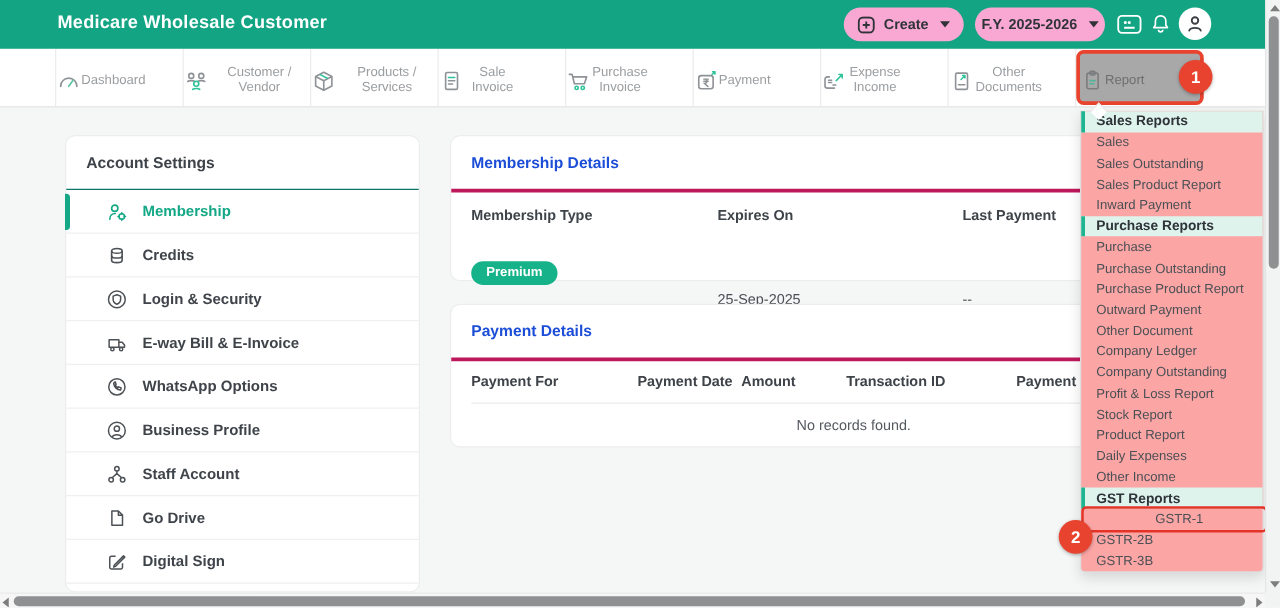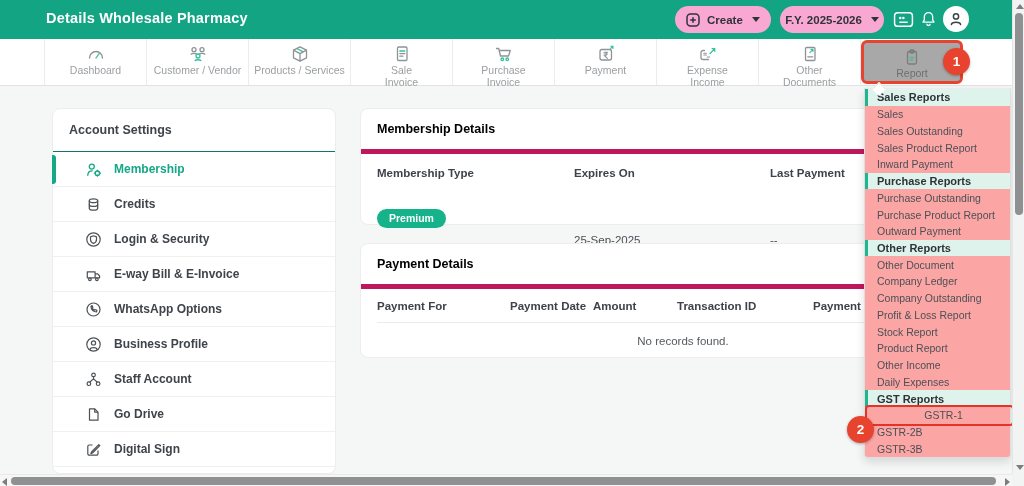--- a/index.html
+++ b/index.html
@@ -13,41 +13,41 @@
   .pill .lbl { font-size:11.5px; font-weight:bold; white-space:nowrap; }
   .caret { width:0; height:0; border-left:4px solid transparent; border-right:4px solid transparent; border-top:5px solid #2f3338; margin-left:2px; }
   #create-pill { left:675px; width:96px; }
   #fy-pill { left:780px; width:104px; justify-content:center; }
   .hdr-icon { position:absolute; top:9px; width:21px; height:21px; }
   .avatar { position:absolute; left:943px; top:6px; width:26px; height:26px; background:#ffffff; border-radius:50%; display:flex; align-items:center; justify-content:center; }
 
   
   .navbar { position:absolute; left:0; top:39px; width:1024px; height:47px; background:#ffffff; border-bottom:1px solid #e2e2e2; display:flex; z-index:5; }
   .nav-spacer { width:45px; border-right:1px solid #ececec; }
-  .nav-item { width:102px; border-right:1px solid #ececec; display:flex; flex-direction:column; align-items:center; padding-top:5px; cursor:pointer; }
+  .nav-item { width:102px; border-right:1px solid #ececec; display:flex; flex-direction:row; align-items:center; padding-top:5px; cursor:pointer; }
   .nav-item svg { flex:0 0 auto; }
   .nav-label { margin-top:1px; font-size:10.5px; color:#9b9ea1; text-align:center; line-height:1.12; }
   .w46 .nav-label { width:46px; }
   .w56 .nav-label { width:56px; }
   .nav-report { position:relative; background:#a8a8a8; border:3px solid #e8432e; border-radius:6px; margin:1px 0; padding-top:4px; }
   .nav-report .nav-label { color:#6f6f6f; }
 
   
   .sidebar { position:absolute; left:52px; top:108px; width:284px; height:366px; background:#fff; border:1px solid #ededee; border-radius:8px; z-index:1; }
   .side-title { height:43px; display:flex; align-items:center; padding:0 16px; font-size:12.5px; font-weight:bold; color:#3e4349; border-bottom:1px solid #0f766e; }
   .side-item { position:relative; height:35px; display:flex; align-items:center; gap:12px; padding-left:32px; border-bottom:1px solid #f0f0f1; font-size:12px; font-weight:bold; color:#3f444a; cursor:pointer; }
   .side-item svg { color:#4c5156; }
   .side-item.active { color:#14a886; }
   .side-item.active svg { color:#14a886; }
   .side-item.active::before { content:''; position:absolute; left:-1px; top:3px; width:4px; height:29px; background:#14a886; border-radius:0 3px 3px 0; }
 
   .card { position:absolute; left:360px; width:646px; background:#fff; border:1px solid #ededee; border-radius:8px; z-index:1; }
   #membership-card { top:108px; height:117px; }
   #payment-card { top:243px; height:115px; }
-  .card-title { height:45px; display:flex; align-items:center; padding:0 16px; font-size:12.5px; font-weight:bold; color:#000000; border-bottom:5px solid #be185d; }
+  .card-title { height:45px; display:flex; align-items:center; padding:0 16px; font-size:12.5px; font-weight:bold; color:#1d4ed8; border-bottom:3px solid #be185d; }
   .mem-grid { display:grid; grid-template-columns:197px 196px 1fr; padding:0 16px; }
   .th { font-size:11.5px; font-weight:bold; color:#3e4349; }
   .mem-grid.head { margin-top:13px; }
   .mem-grid.row { margin-top:9px; align-items:center; }
   .td { font-size:11.5px; color:#4a4f55;margin-top:46px; }
   .pill-premium { justify-self:start; background:#16b289; color:#fff; font-size:10.5px; font-weight:bold; padding:3px 12px 4px; border-radius:11px; }
   .pay-wrap { padding:0 16px; }
   .pay-grid { display:grid; grid-template-columns:133px 83px 84px 136px 1fr; padding:11px 0 10px; border-bottom:1px solid #ececec; }
   .no-records { text-align:center; font-size:11.5px; color:#555a60; padding-top:12px; }
 
@@ -75,21 +75,21 @@
   .arr.left { top:3px; left:2px; border-top:4px solid transparent; border-bottom:4px solid transparent; border-right:5px solid #7d7d7d; }
   .arr.right { top:3px; right:2px; border-top:4px solid transparent; border-bottom:4px solid transparent; border-left:5px solid #7d7d7d; }
   .scorner { position:absolute; right:0; bottom:0; width:12px; height:12px; background:#f2f3f3; z-index:41; }
 
   svg { display:block; }
 </style>
 </head>
 <body>
 
 <div class="app-header">
-  <div class="app-title">Details Wholesale Pharmacy</div>
+  <div class="app-title">Medicare Wholesale Customer</div>
 
   <div class="pill" id="create-pill">
     <span>
       <svg width="14" height="14" viewBox="0 0 14 14" fill="none" stroke="#2f3338" stroke-width="1.5">
         <rect x="1" y="1" width="12" height="12" rx="3.5"></rect>
           <path d="M7 4.2v5.6M4.2 7h5.6"></path>
       </svg>
     </span>
     <span class="lbl">Create</span>
     <span class="caret"></span>
@@ -358,32 +358,32 @@
   </div>
 </div>
 
 <div class="report-menu">
   <div class="menu-row menu-header">Sales Reports</div>
   <div class="menu-row">Sales</div>
   <div class="menu-row">Sales Outstanding</div>
   <div class="menu-row">Sales Product Report</div>
   <div class="menu-row">Inward Payment</div>
   <div class="menu-row menu-header">Purchase Reports</div>
+  <div class="menu-row">Purchase</div>
   <div class="menu-row">Purchase Outstanding</div>
   <div class="menu-row">Purchase Product Report</div>
   <div class="menu-row">Outward Payment</div>
-  <div class="menu-row menu-header">Other Reports</div>
   <div class="menu-row">Other Document</div>
   <div class="menu-row">Company Ledger</div>
   <div class="menu-row">Company Outstanding</div>
   <div class="menu-row">Profit &amp; Loss Report</div>
   <div class="menu-row">Stock Report</div>
   <div class="menu-row">Product Report</div>
+  <div class="menu-row">Daily Expenses</div>
   <div class="menu-row">Other Income</div>
-  <div class="menu-row">Daily Expenses</div>
   <div class="menu-row menu-header">GST Reports</div>
   <div class="menu-row hl">
     <span>GSTR-1</span>
     <span class="hl-box"></span>
   </div>
   <div class="menu-row">GSTR-2B</div>
   <div class="menu-row">GSTR-3B</div>
 </div>
 
 <div class="step-badge" id="badge-1">1</div>

